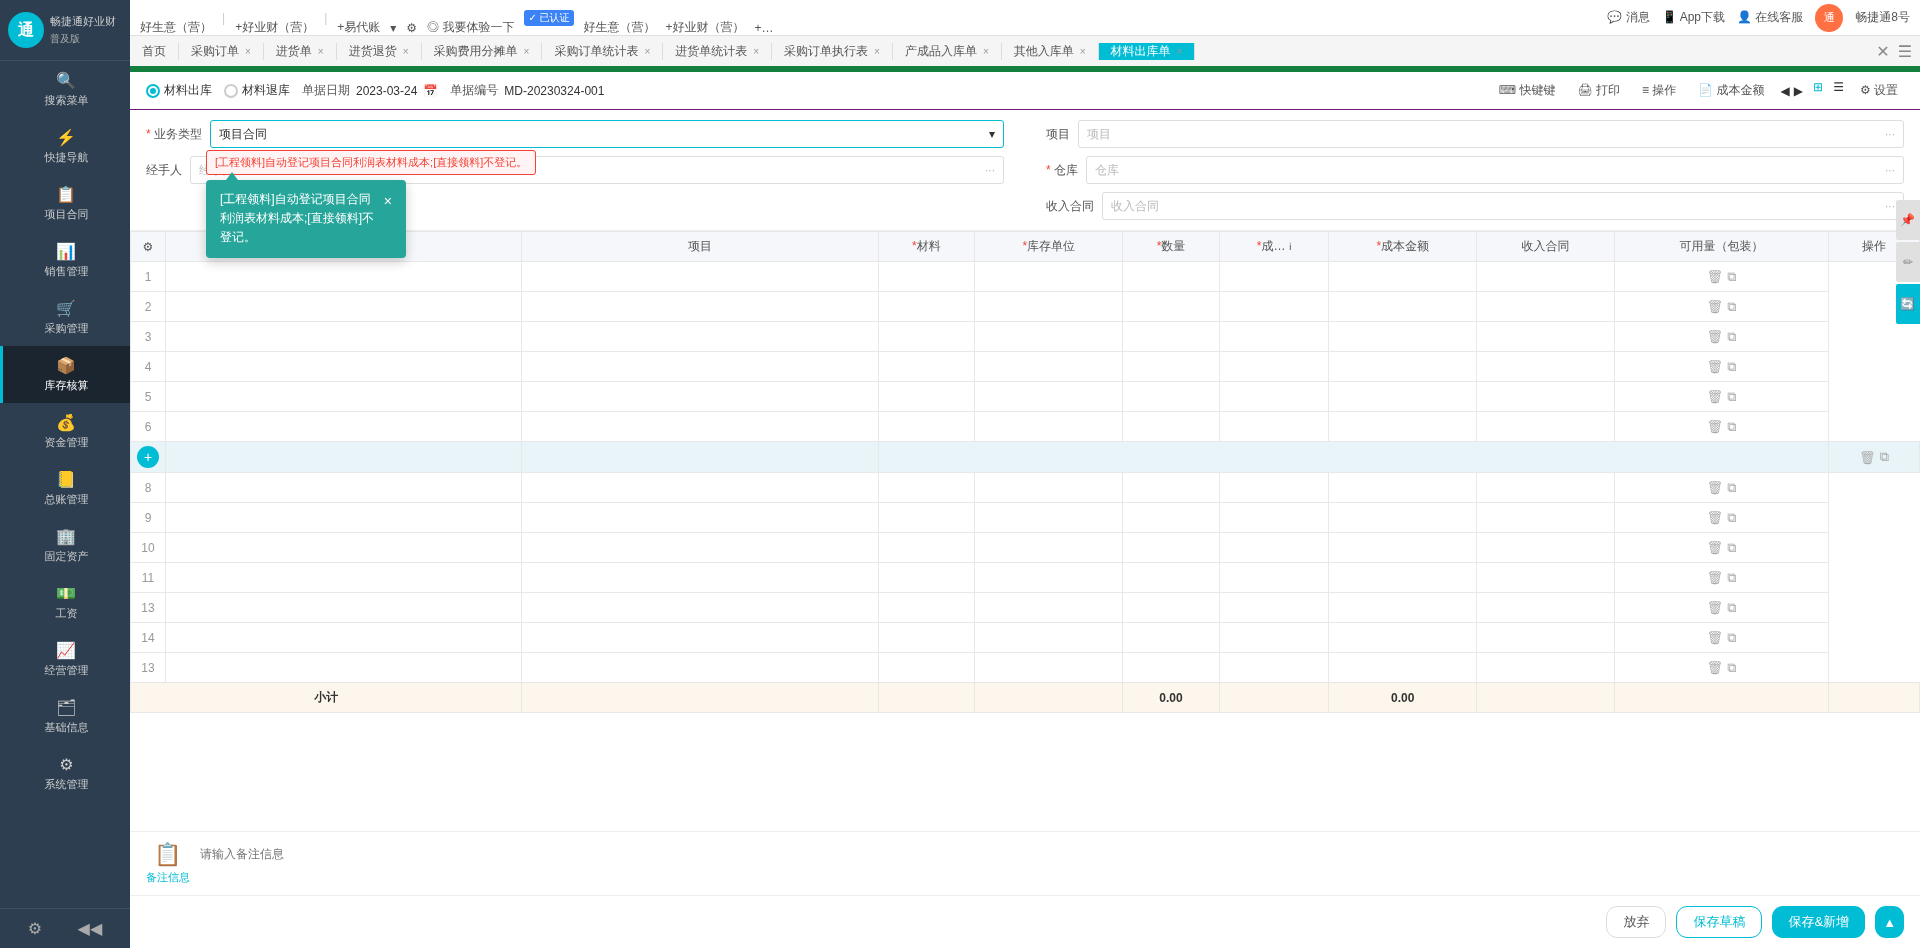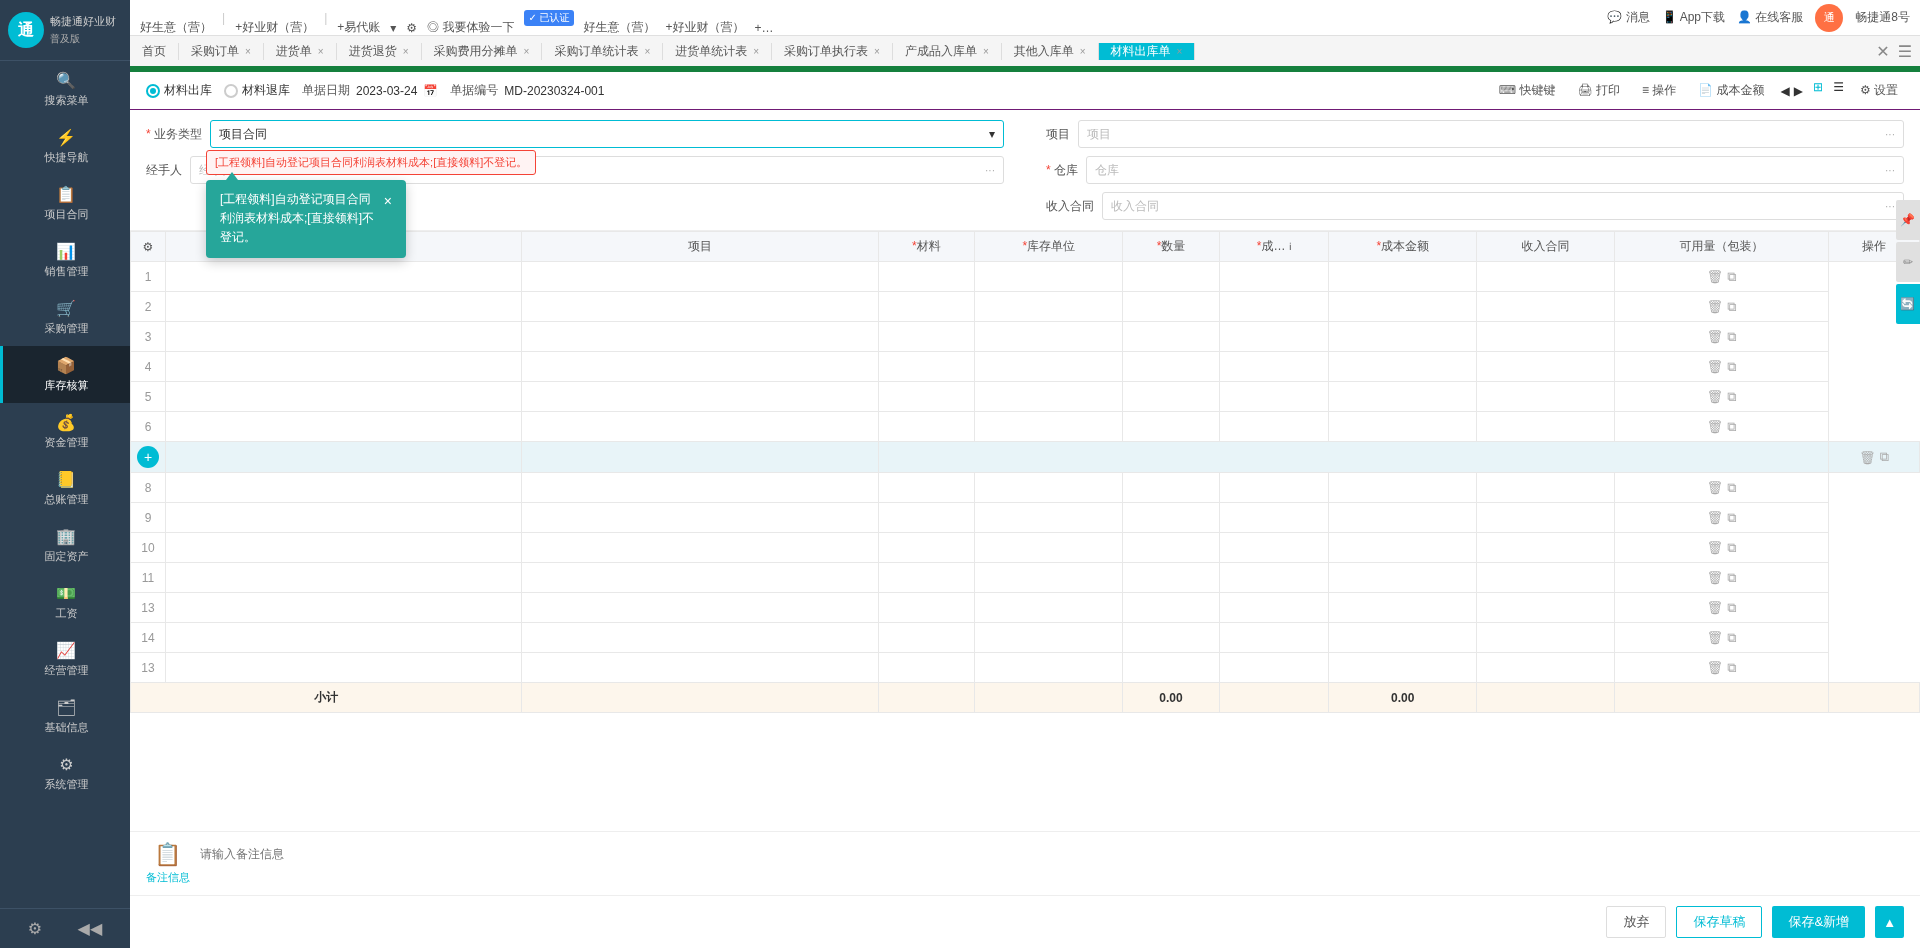--- a/index.html
+++ b/index.html
@@ -92,21 +92,21 @@
     .summary-row td { background: #fdf6ec; font-weight: 700; }
 
     
     .notes-area { padding: 10px 16px; border-top: 1px solid #eee; display: flex; align-items: flex-start; gap: 10px; }
     .notes-icon { color: #00bcd4; font-size: 20px; display: flex; flex-direction: column; align-items: center; gap: 2px; font-size: 11px; }
     .notes-icon-img { font-size: 22px; color: #00bcd4; }
     .notes-input { flex: 1; border: none; outline: none; font-size: 12px; color: #999; min-height: 40px; padding: 4px 0; resize: none; background: transparent; }
 
     
     .form-footer { padding: 10px 16px; border-top: 1px solid #eee; display: flex; justify-content: flex-end; gap: 10px; background: #fff; }
-    .btn { height: 32px; padding: 0 16px; border-radius: 2px; font-size: 13px; cursor: pointer; border: 1px solid #ddd; display: flex; align-items: center; gap: 4px; }
+    .btn { height: 32px; padding: 0 16px; border-radius: 11px; font-size: 13px; cursor: pointer; border: 1px solid #ddd; display: flex; align-items: center; gap: 4px; }
     .btn-default { background: #fff; color: #555; }
     .btn-secondary { background: #fff; color: #00bcd4; border-color: #00bcd4; }
     .btn-primary { background: #00bcd4; color: #fff; border: none; }
     .btn-primary-dropdown { background: #00bcd4; color: #fff; border: none; padding: 0 8px; }
 
     
     .side-icons { position: fixed; right: 0; top: 200px; display: flex; flex-direction: column; gap: 2px; z-index: 50; }
     .side-icon-btn { width: 24px; height: 40px; background: #e0e0e0; display: flex; align-items: center; justify-content: center; cursor: pointer; font-size: 12px; color: #888; border-radius: 2px 0 0 2px; }
 
     .col-th-required { color: #f44336; }

